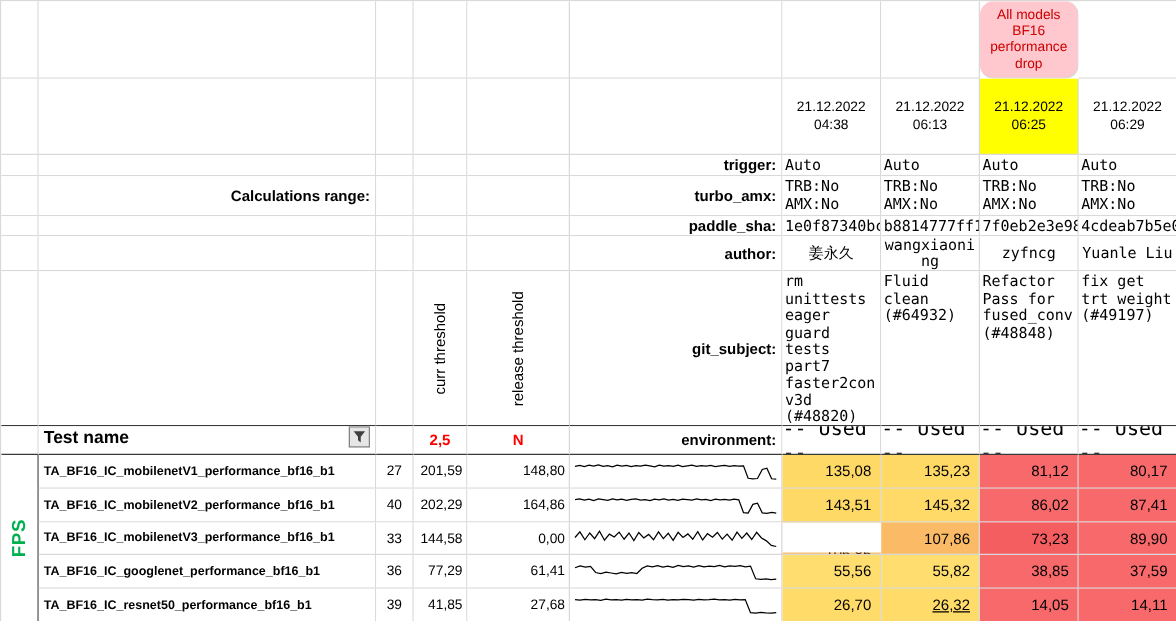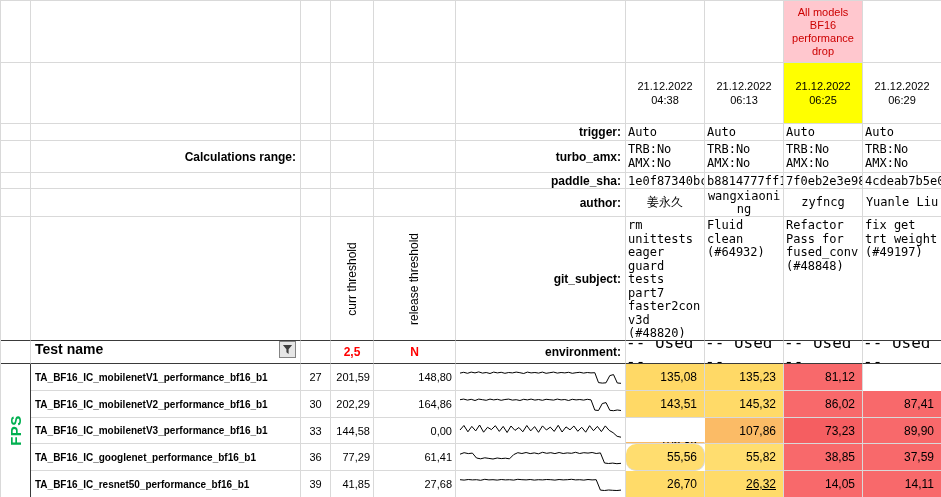--- a/index.html
+++ b/index.html
@@ -42,21 +42,21 @@
 <div class="sheet">
 
   <div class="c" style="grid-area:1/1"></div>
   <div class="c" style="grid-area:1/2"></div>
   <div class="c" style="grid-area:1/3"></div>
   <div class="c" style="grid-area:1/4"></div>
   <div class="c" style="grid-area:1/5"></div>
   <div class="c" style="grid-area:1/6"></div>
   <div class="c" style="grid-area:1/7"></div>
   <div class="c" style="grid-area:1/8"></div>
-  <div class="c ann" style="grid-area: 1 / 9; background: rgb(255, 199, 206); color: rgb(204, 0, 0);">All models BF16 performance drop</div>
+  <div class="c ann" style="grid-area: 1 / 9; background: rgb(255, 199, 206); color: rgb(204, 0, 0); border-radius: 11px;">All models BF16 performance drop</div>
   <div class="c" style="grid-area:1/10"></div>
 
   <div class="c" style="grid-area:2/1"></div>
   <div class="c" style="grid-area:2/2"></div>
   <div class="c" style="grid-area:2/3"></div>
   <div class="c" style="grid-area:2/4"></div>
   <div class="c" style="grid-area:2/5"></div>
   <div class="c" style="grid-area:2/6"></div>
   <div class="c dt" style="grid-area:2/7">21.12.2022
 04:38</div>
@@ -157,23 +157,24 @@
   <div class="c thr" style="grid-area:9/4">201,59</div>
   <div class="c thr" style="grid-area:9/5">148,80</div>
   <div class="c spk" style="grid-area:9/6">
       <svg width="165" height="24">
         <polyline points="2.0,8.1 5.7,7.3 9.5,8.3 13.2,7.1 17.0,7.9 20.7,6.9 24.5,8.1 28.2,7.5 32.0,8.5 35.7,7.1 39.4,7.9 43.2,7.3 46.9,8.3 50.7,7.5 54.4,7.9 58.2,7.1 61.9,7.7 65.7,8.5 69.4,7.1 73.1,7.9 76.9,7.5 80.6,8.1 84.4,7.1 88.1,8.3 91.9,7.7 95.6,7.1 99.3,8.1 103.1,7.5 106.8,7.9 110.6,7.3 114.3,8.3 118.1,7.7 121.8,7.3 125.6,8.1 129.3,7.5 133.0,7.9 136.8,7.7 140.5,17.6 144.3,18.1 148.0,17.8 151.8,10.6 155.5,9.6 159.3,18.0 163.0,18.3" fill="none" stroke="#000" stroke-width="1"></polyline>
       </svg>
     </div>
   <div class="c val" style="grid-area: 9 / 7; background: rgb(255, 217, 102);">135,08</div>
   <div class="c val" style="grid-area: 9 / 8; background: rgb(255, 217, 102);">135,23</div>
   <div class="c val" style="grid-area: 9 / 9; background: rgb(248, 105, 107);">81,12</div>
+  <div class="c val" style="grid-area: 9 / 10; background: rgb(248, 105, 107);">80,17</div>
 
   <div class="c tname" style="grid-area:10/2">TA_BF16_IC_mobilenetV2_performance_bf16_b1</div>
-  <div class="c numc" style="grid-area:10/3">30</div>
+  <div class="c numc" style="grid-area:10/3">40</div>
   <div class="c thr" style="grid-area:10/4">202,29</div>
   <div class="c thr" style="grid-area:10/5">164,86</div>
   <div class="c spk" style="grid-area:10/6">
       <svg width="165" height="24">
         <polyline points="2.0,7.7 5.7,7.1 9.5,8.1 13.2,7.3 17.0,8.5 20.7,7.1 24.5,7.7 28.2,8.3 32.0,7.1 35.7,7.9 39.4,7.3 43.2,8.3 46.9,7.5 50.7,7.1 54.4,8.1 58.2,7.7 61.9,8.5 65.7,7.3 69.4,7.9 73.1,7.1 76.9,8.1 80.6,7.5 84.4,8.3 88.1,7.3 91.9,7.7 95.6,8.1 99.3,7.1 103.1,7.9 106.8,7.5 110.6,8.5 114.3,7.3 118.1,7.9 121.8,7.5 125.6,8.1 129.3,7.3 133.0,7.9 136.8,18.1 140.5,18.5 144.3,11.5 148.0,10.6 151.8,18.3 155.5,18.7 159.3,18.0 163.0,18.5" fill="none" stroke="#000" stroke-width="1"></polyline>
       </svg>
     </div>
   <div class="c val" style="grid-area: 10 / 7; background: rgb(255, 217, 102);">143,51</div>
   <div class="c val" style="grid-area: 10 / 8; background: rgb(255, 218, 104);">145,32</div>
   <div class="c val" style="grid-area: 10 / 9; background: rgb(248, 105, 107);">86,02</div>
@@ -195,21 +196,21 @@
 
   <div class="c tname" style="grid-area:12/2">TA_BF16_IC_googlenet_performance_bf16_b1</div>
   <div class="c numc" style="grid-area:12/3">36</div>
   <div class="c thr" style="grid-area:12/4">77,29</div>
   <div class="c thr" style="grid-area:12/5">61,41</div>
   <div class="c spk" style="grid-area:12/6">
       <svg width="165" height="24">
         <polyline points="2.0,9.2 6.1,7.7 10.3,8.6 14.4,8.1 18.5,13.0 22.6,13.8 26.8,12.8 30.9,13.4 35.0,14.0 39.2,13.0 43.3,13.6 47.4,13.2 51.5,13.8 55.7,9.6 59.8,7.7 63.9,8.5 68.1,7.5 72.2,8.6 76.3,7.9 80.4,8.8 84.6,7.3 88.7,8.3 92.8,7.7 96.9,8.6 101.1,7.5 105.2,8.5 109.3,7.9 113.5,8.3 117.6,7.3 121.7,8.5 125.8,7.7 130.0,8.1 134.1,7.5 138.2,8.5 142.4,7.9 146.5,18.0 150.6,18.5 154.7,18.1 158.9,18.7 163.0,18.3" fill="none" stroke="#000" stroke-width="1"></polyline>
       </svg>
     </div>
-  <div class="c val" style="grid-area: 12 / 7; background: rgb(255, 221, 111); border-radius: 10px;">55,56</div>
+  <div class="c val" style="grid-area: 12 / 7; background: rgb(255, 221, 111);">55,56</div>
   <div class="c val" style="grid-area: 12 / 8; background: rgb(255, 221, 111);">55,82</div>
   <div class="c val" style="grid-area: 12 / 9; background: rgb(248, 105, 107);">38,85</div>
   <div class="c val" style="grid-area: 12 / 10; background: rgb(248, 105, 107);">37,59</div>
 
   <div class="c tname" style="grid-area:13/2">TA_BF16_IC_resnet50_performance_bf16_b1</div>
   <div class="c numc" style="grid-area:13/3">39</div>
   <div class="c thr" style="grid-area:13/4">41,85</div>
   <div class="c thr" style="grid-area:13/5">27,68</div>
   <div class="c spk" style="grid-area:13/6">
       <svg width="165" height="24">

